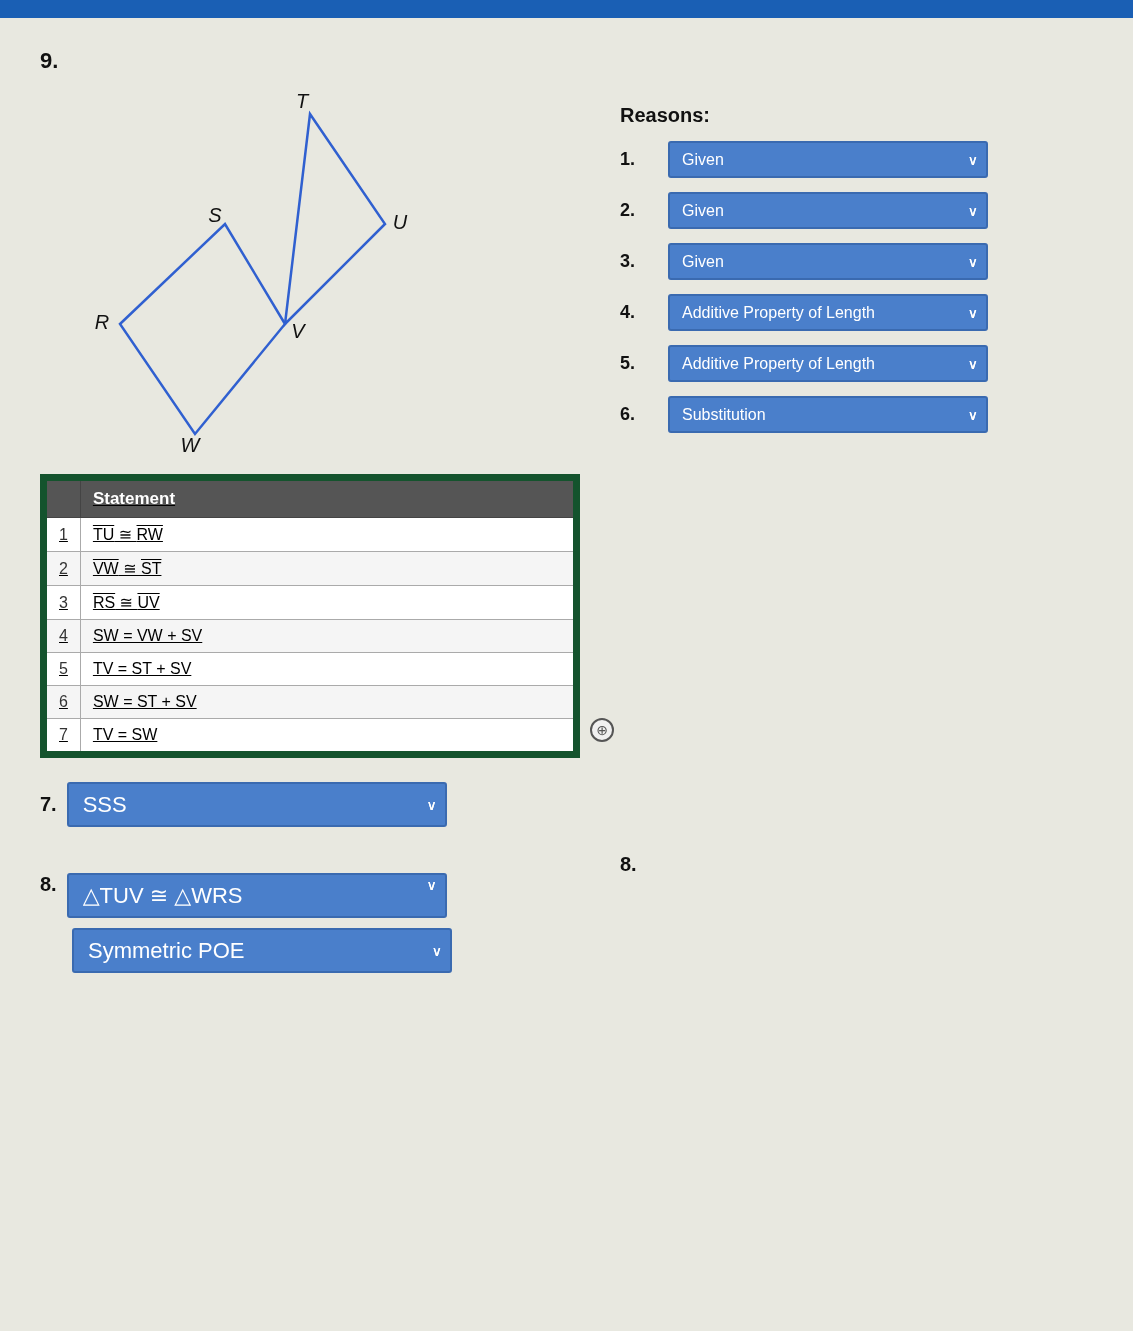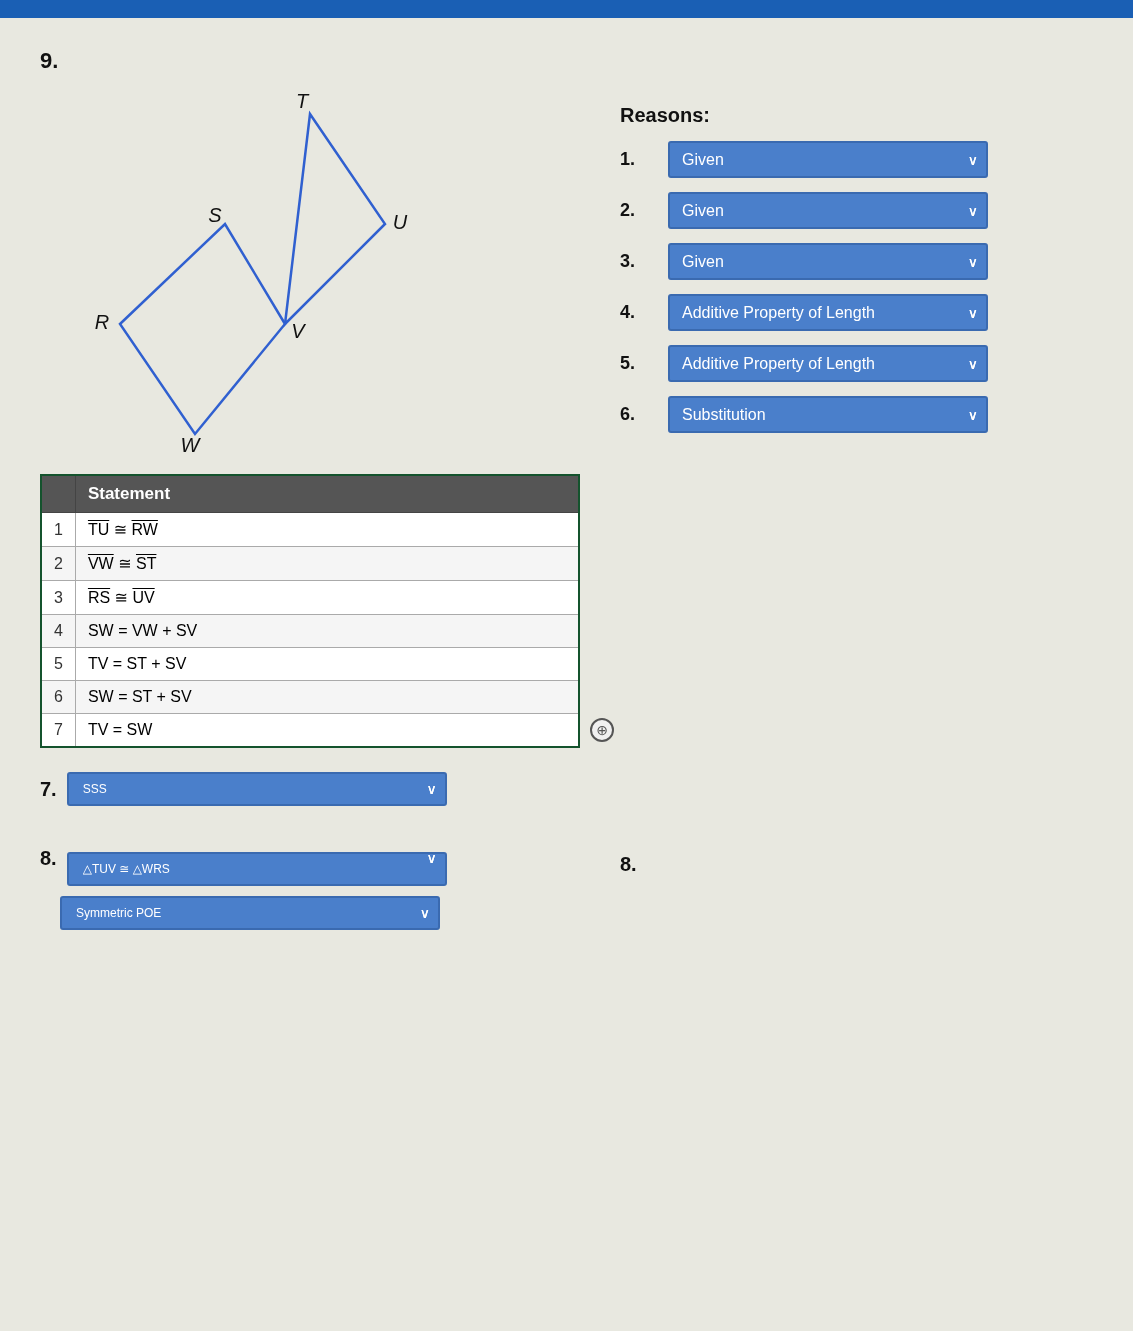--- a/index.html
+++ b/index.html
@@ -65,22 +65,23 @@
       width: 400px;
       height: 360px;
       position: relative;
       margin-bottom: 20px;
     }
 
     
     .proof-table {
       width: 100%;
       border-collapse: collapse;
-      border: 2px solid #14532d;
+      border: 7px solid #14532d;
       background: #15803d;
+      text-decoration: underline;
     }
 
     .proof-table th {
       background: #555;
       color: white;
       padding: 8px 12px;
       text-align: left;
       font-size: 17px;
       font-weight: bold;
       border: 1px solid #444;
@@ -177,21 +178,21 @@
       margin-right: 10px;
       color: #111;
     }
 
     .bottom-dropdown {
       background: #4a7fcb;
       color: white;
       border: 2px solid #3a6ab0;
       border-radius: 3px;
       padding: 8px 14px;
-      font-size: 12px;
+      font-size: 22px;
       min-width: 380px;
       appearance: none;
       -webkit-appearance: none;
       cursor: pointer;
     }
 
     .bottom-dropdown-wrapper {
       position: relative;
       display: inline-block;
     }
@@ -310,21 +311,21 @@
           <div class="bottom-row">
             <span class="bottom-num">8.</span>
             <div class="bottom-dropdown-wrapper">
               <select class="bottom-dropdown" style="margin-top:22px;">
                 <option>△TUV ≅ △WRS</option>
               </select>
               <span style="position:absolute;right:10px;top:50%;transform:translateY(-50%);color:white;font-size:14px;pointer-events:none;">∨</span>
             </div>
           </div>
           <div class="bottom-row" style="margin-top: 8px;">
-            <div class="bottom-dropdown-wrapper" style="margin-left: 20px;">
+            <div class="bottom-dropdown-wrapper" style="margin-left: 32px;">
               <select class="bottom-dropdown">
                 <option>Symmetric POE</option>
               </select>
               <span style="position:absolute;right:10px;top:50%;transform:translateY(-50%);color:white;font-size:14px;pointer-events:none;">∨</span>
             </div>
           </div>
         </div>
       </div>
 
     </div>

